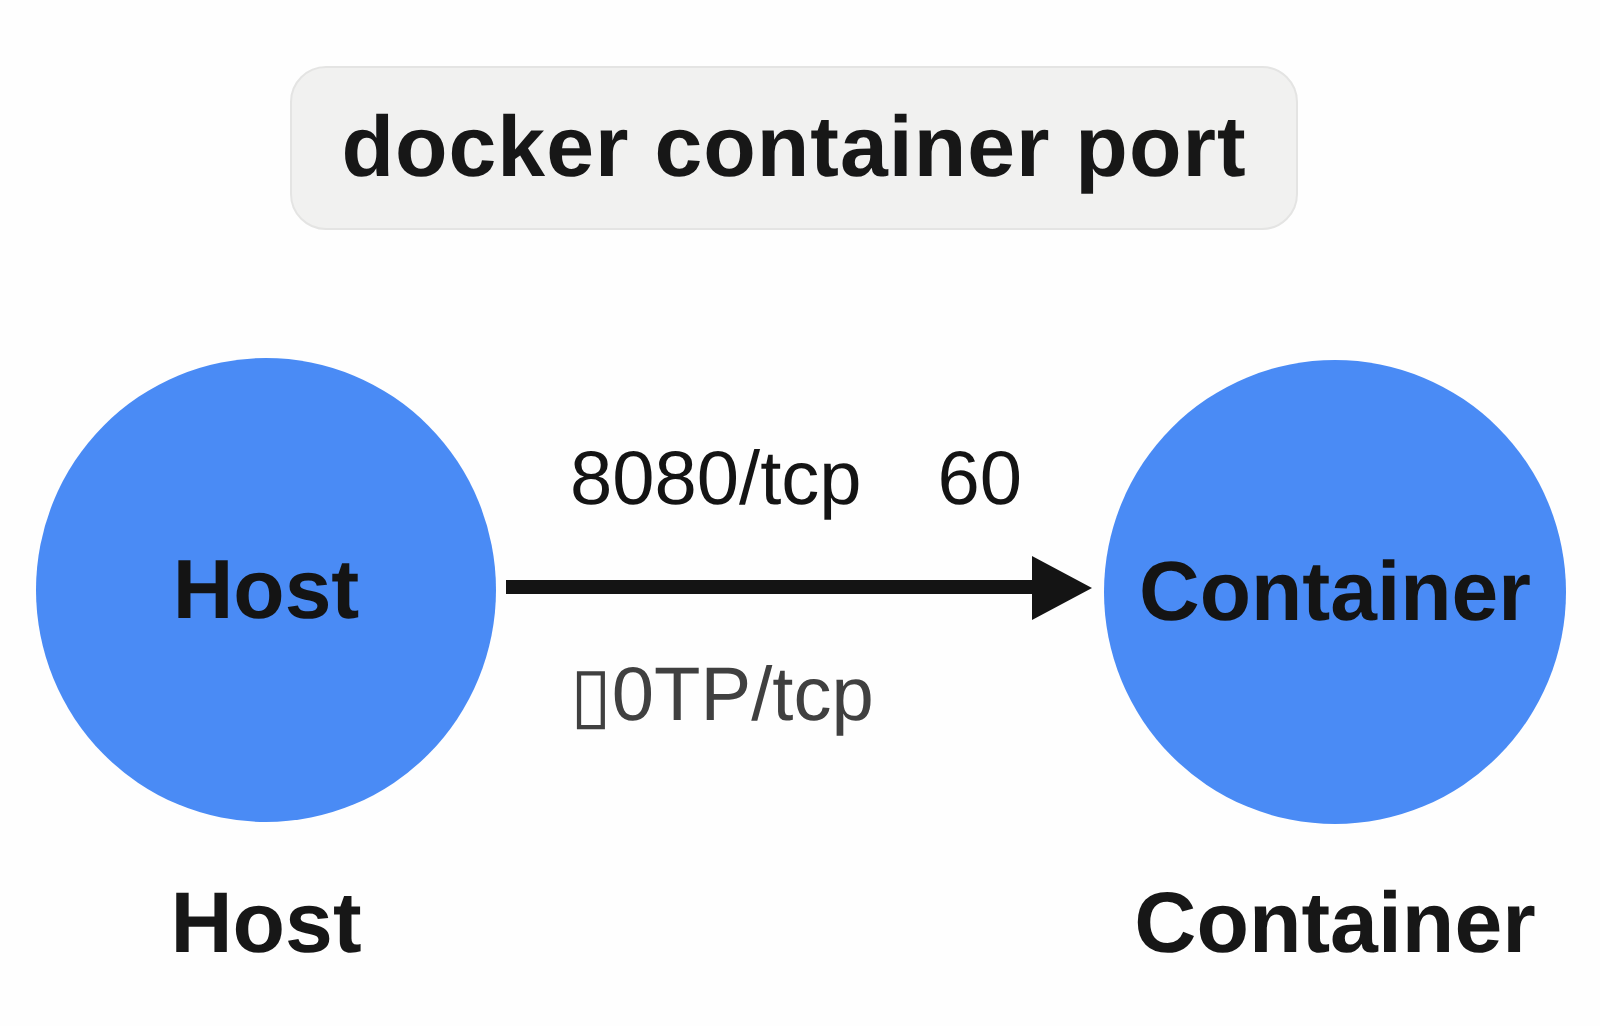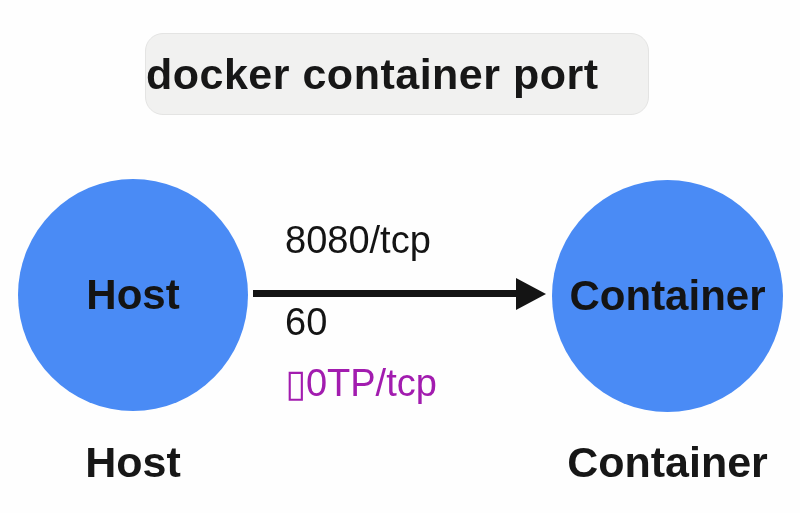--- a/index.html
+++ b/index.html
@@ -12,21 +12,21 @@
     position: relative;
     width: 800px; height: 513px;
   }
   .title-box {
     position: absolute;
     left: 145px; top: 33px;
     width: 504px; height: 82px;
     border-radius: 18px;
     border: 1px solid #e4e4e3;
     box-sizing: border-box;
-    display: flex; align-items: center; 
+    display: flex; align-items: center; justify-content: center;
   }
   .title-text {
     font-size: 43px; font-weight: bold; color: #171717;
     letter-spacing: 0.5px;
     white-space: nowrap;
   }
   .node {
     position: absolute;
     border-radius: 50%;
     box-sizing: border-box;
@@ -47,32 +47,31 @@
     position: absolute;
     left: 516px; top: 278px;
     width: 0; height: 0;
     border-top: 16px solid transparent;
     border-bottom: 16px solid transparent;
     border-left: 30px solid #141414;
   }
   .ports-top {
     position: absolute;
     left: 285px; top: 218px;
-    display: flex; flex-direction: column; gap: 38px;
+    display: flex; flex-direction: row; gap: 38px;
     font-size: 38px; color: #141414;
     line-height: 44px;
     white-space: nowrap;
   }
   .ports-bottom {
     position: absolute;
     left: 285px; top: 326px;
-    font-size: 38px; color: #a21caf;
+    font-size: 38px; color: #404040;
     line-height: 44px;
     white-space: nowrap;
-    margin-top: 35px;
   }
   .caption {
     position: absolute;
     top: 438px;
     font-size: 43px; font-weight: bold; color: #171717;
     text-align: center;
     white-space: nowrap;
   }
   .caption-host { left: 18px; width: 230px; }
   .caption-container { left: 552px; width: 231px; }

